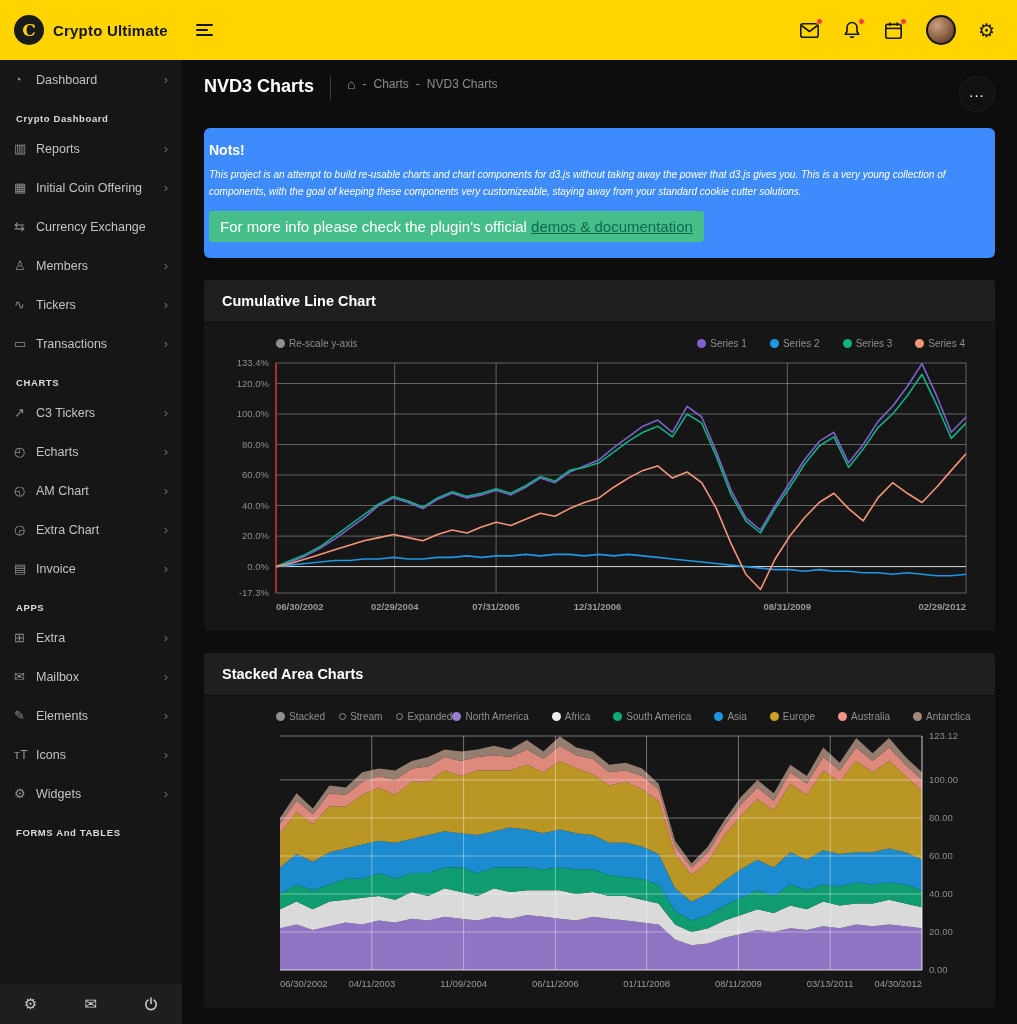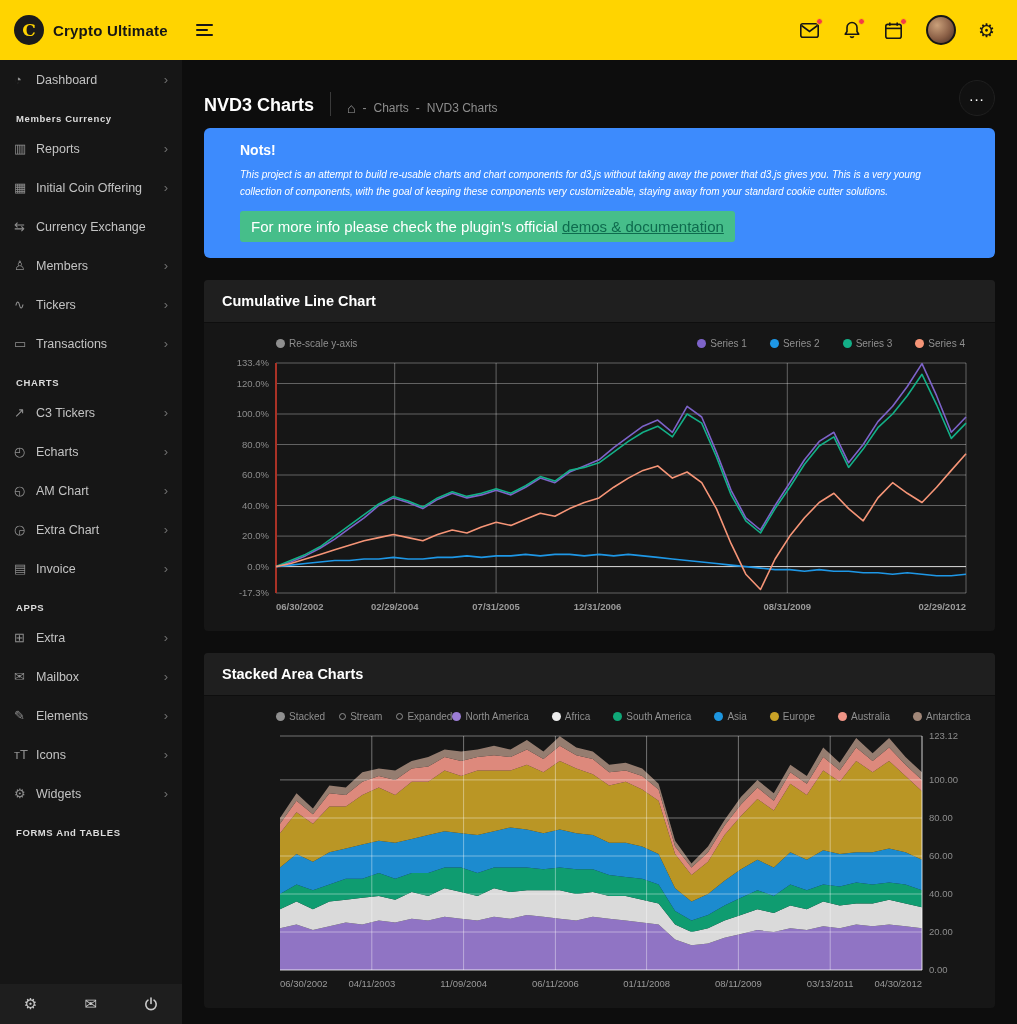--- a/index.html
+++ b/index.html
@@ -34,30 +34,30 @@
   .side-label { padding:14px 16px 5px; font-size:9.5px; font-weight:bold; color:#dcdcdc; letter-spacing:.6px; }
   .side-item { height:39px; display:flex; align-items:center; padding:0 14px; color:#c3c3c3; font-size:12.5px; cursor:pointer; }
   .side-ic { width:22px; color:#8f8f8f; font-size:13px; flex:none; }
   .side-chev { margin-left:auto; color:#6f6f6f; font-size:13px; }
   .side-foot { position:absolute; bottom:0; left:0; width:100%; height:40px; background:#1e1e1e;
     display:flex; align-items:center; justify-content:space-around; color:#c9c9c9; font-size:15px; }
   .side-foot .fic { cursor:pointer; display:flex; align-items:center; }
 
   
   .main { position:absolute; top:60px; left:182px; right:0; bottom:0; background:#0d0d0d; padding:16px 22px 0; overflow:hidden; }
-  .page-head { display:flex; align-items:flex-end; height:40px; }
+  .page-head { display:flex; align-items:flex-start; height:40px; }
   .page-title { color:#fff; font-size:18px; font-weight:bold; }
   .ph-div { width:1px; height:24px; background:#3a3a3a; margin:0 16px; }
   .breadcrumb { display:flex; align-items:center; gap:7px; color:#8d8d8d; font-size:12px; }
   .breadcrumb .home { font-size:14px; color:#9d9d9d; cursor:pointer;}
   .crumb { cursor:pointer; }
   .more-btn { margin-left:auto; width:36px; height:36px; border-radius:50%; background:#111; border:1px solid #1f1f1f;
     color:#fff; font-size:15px; letter-spacing:1px; display:flex; align-items:center; justify-content:center; cursor:pointer; padding-bottom:6px;}
 
-  .alert { margin-top:12px; background:var(--alert,#3d8bfd); border-radius:6px; padding:14px 36px 16px; color:#fff; }
+  .alert { margin-top:12px; background:var(--alert,#3d8bfd); border-radius:6px; padding:14px 5px 16px; color:#fff; }
   .alert-title { font-size:14px; font-weight:bold; margin-bottom:9px; }
   .alert-body { font-size:10px; line-height:1.65; max-width:98%;font-style:italic; }
   .alert-btn { display:inline-block; margin-top:11px; background:var(--alert-btn,#46be8a); border:none; border-radius:3px;
     padding:7px 11px; font-size:15px; color:#fff; cursor:pointer; font-family:inherit;}
   .alert-btn .lnk { text-decoration:underline; color:var(--alert-link,#0e6b4e); cursor:pointer;}
 
   .panel { margin-top:22px; background:#161616; border-radius:4px; overflow:hidden; }
   .panel-hd { background:#1f1f1f; padding:13px 18px; color:#fff; font-size:14.5px; font-weight:bold;
     border-bottom:1px solid #0e0e0e; }
   .panel-bd { padding:8px 0 10px; }
@@ -114,21 +114,21 @@
   </div>
 </header>
 
 <nav class="sidebar">
   <div id="sidebar-sections">
       <div class="side-item">
         <span class="side-ic">◔</span>
         <span>Dashboard</span>
         <span class="side-chev">›</span>
       </div>
-      <div class="side-label">Members Currency</div>
+      <div class="side-label">Crypto Dashboard</div>
       <div class="side-item">
         <span class="side-ic">▥</span>
         <span>Reports</span>
         <span class="side-chev">›</span>
       </div>
       <div class="side-item">
         <span class="side-ic">▦</span>
         <span>Initial Coin Offering</span>
         <span class="side-chev">›</span>
       </div>

